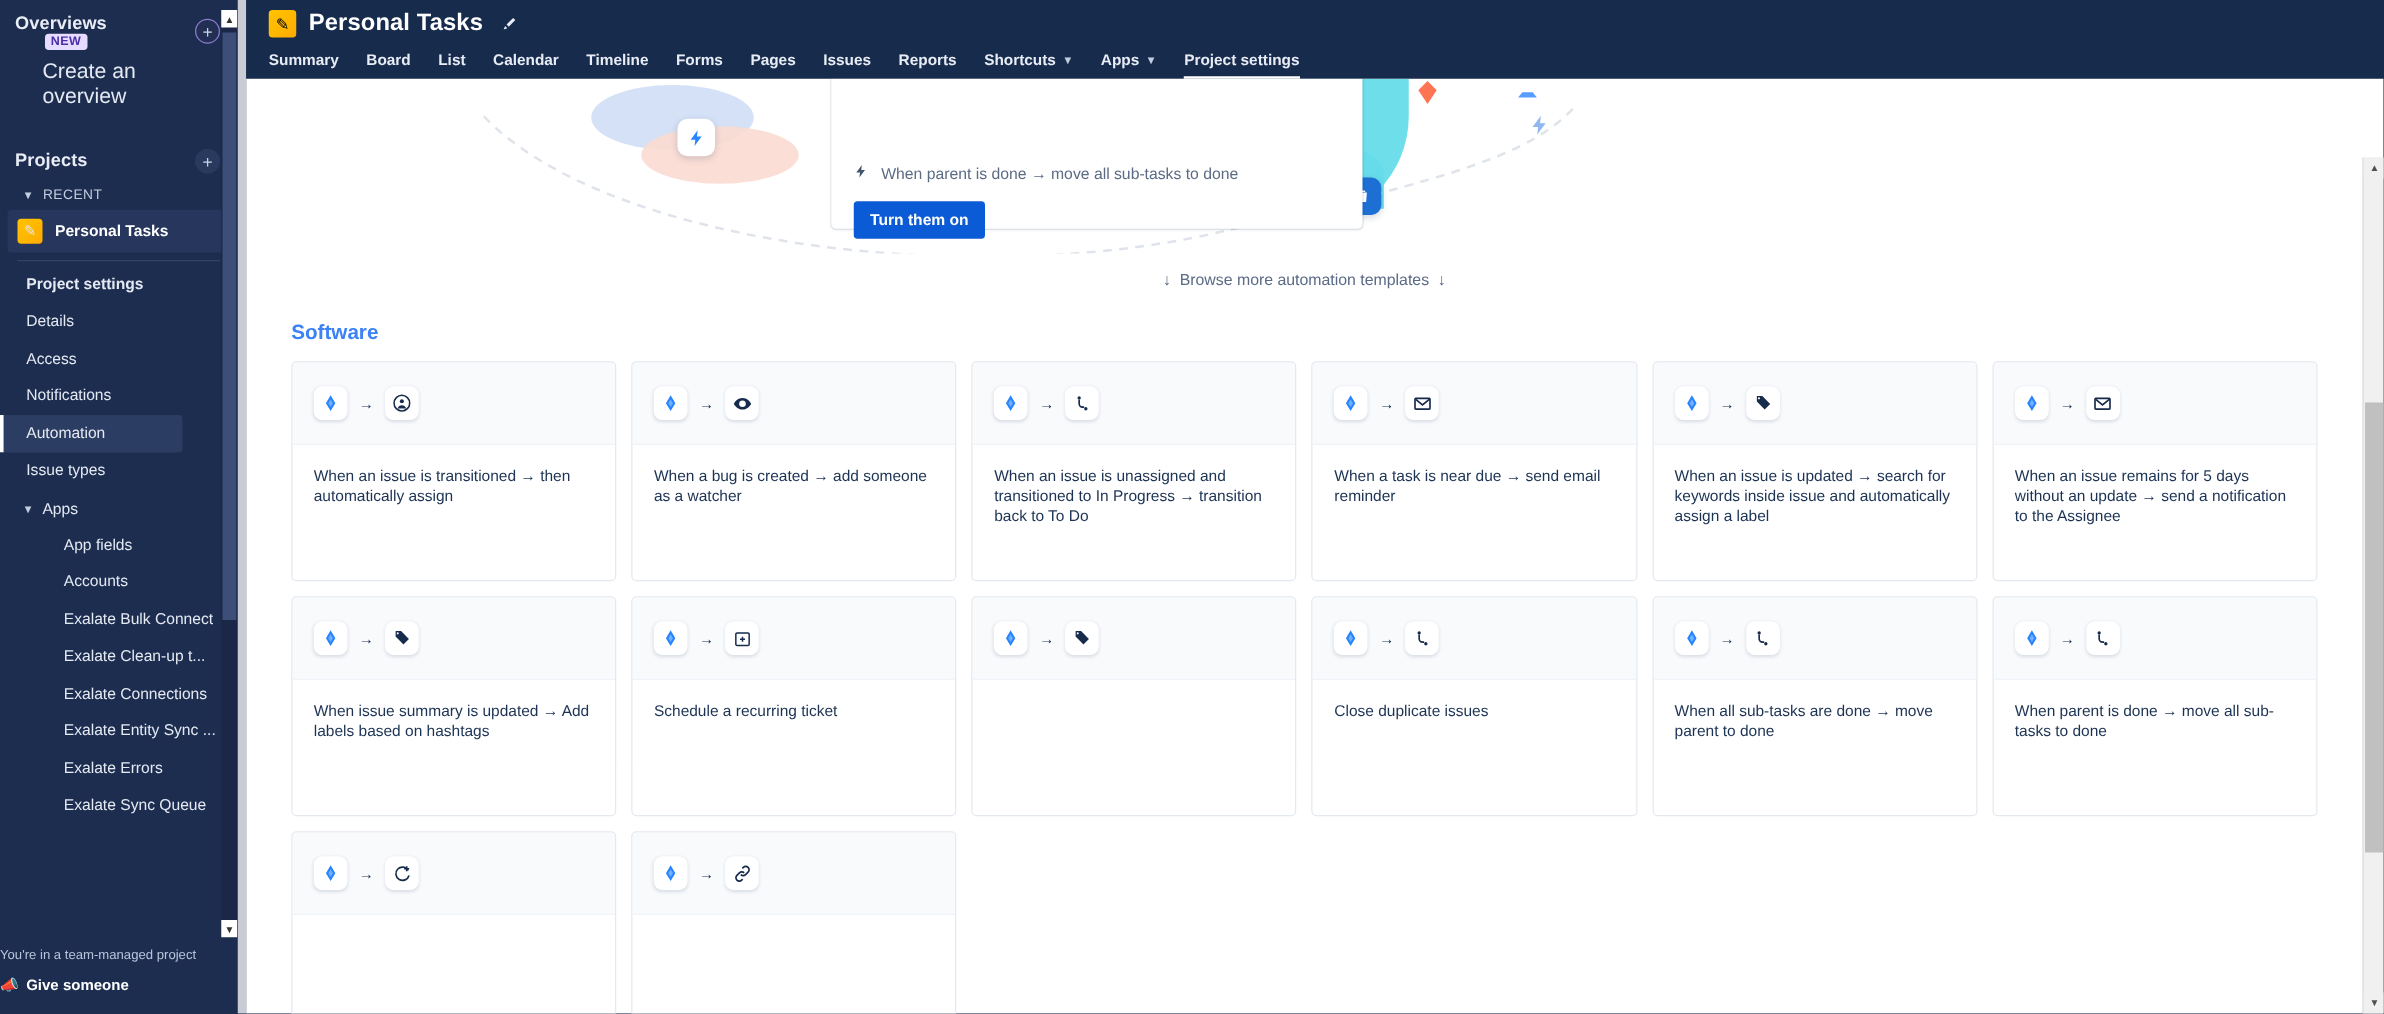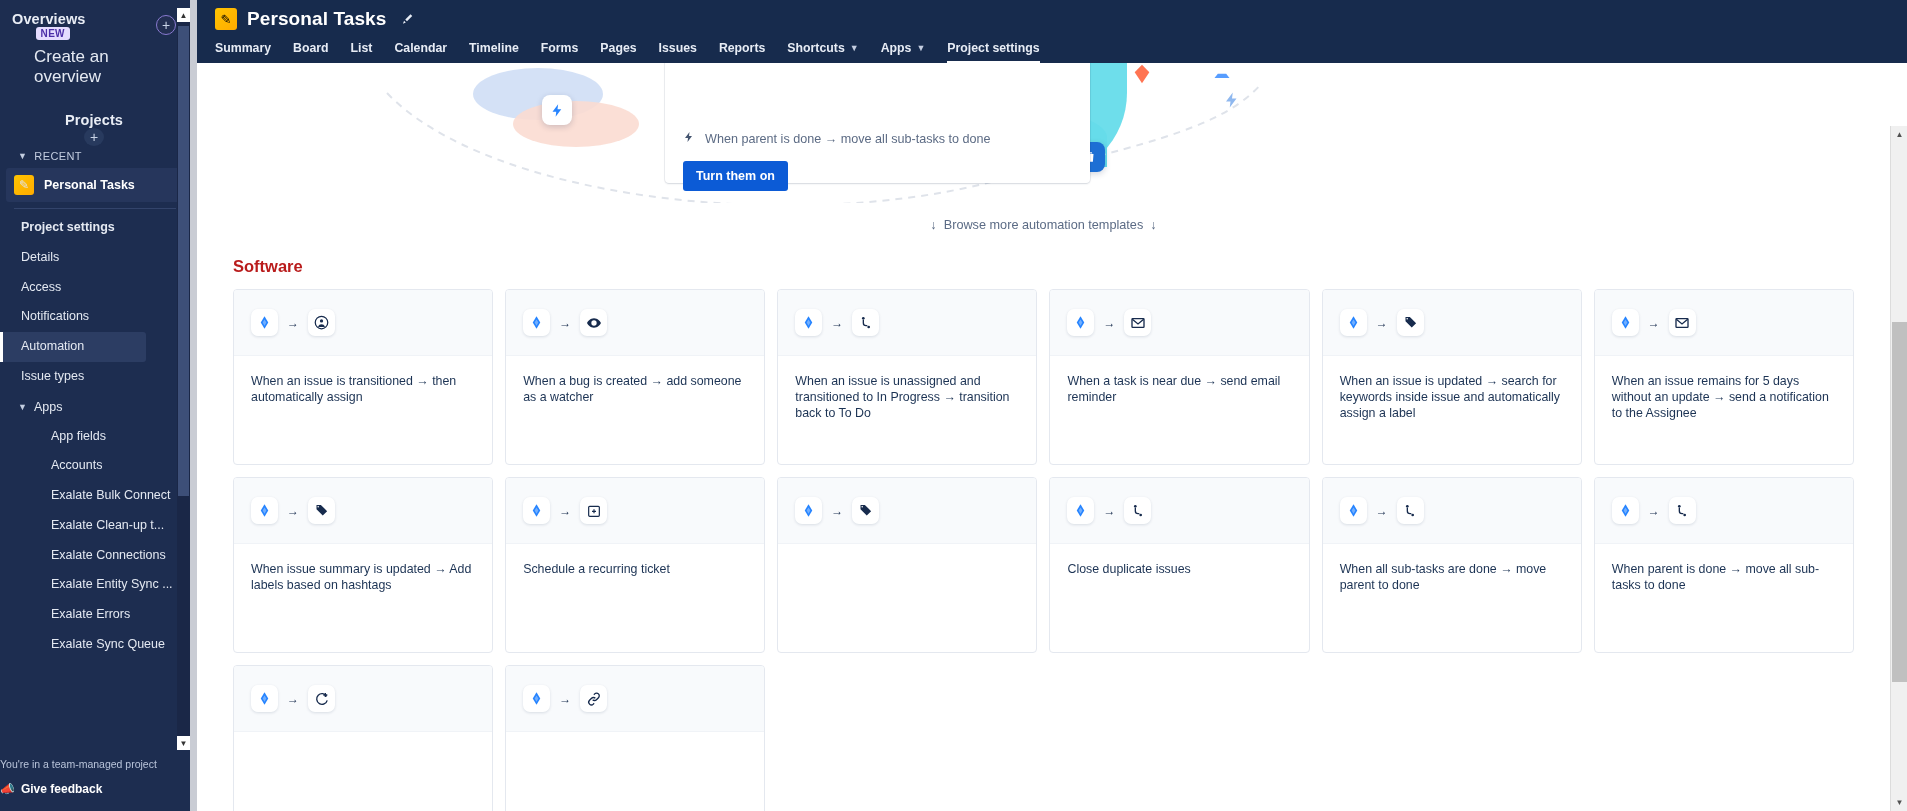--- a/index.html
+++ b/index.html
@@ -176,21 +176,21 @@
     text-align: center;
   }
 
   .browse-row { text-align: center; padding: 12px 0 0 0; }
   .browse-link {
     font-size: 12.7px; color: #5b6b85; cursor: pointer;
     display: inline-flex; align-items: center; gap: 7px;
   }
 
   .section-title {
-    font-size: 16.5px; font-weight: 600; color: #b91c1c;
+    font-size: 16.5px; font-weight: 600; color: #3b82f6;
     padding: 24px 0 13px 36px;
   }
 
   .grid {
     display: grid; grid-template-columns: repeat(6, 1fr);
     gap: 12px; padding: 0 36px 0 36px;
   }
   .card {
     border: 1px solid #e4e8ef; border-radius: 4px; background: #fff;
     height: 176px; display: flex; flex-direction: column; cursor: pointer;
@@ -234,21 +234,21 @@
 
       <div class="sb-section-head">
         <div style="display:flex;align-items:center;flex-direction:column;">
           <span class="sb-section-title">Overviews</span>
           <span class="badge-new">NEW</span>
         </div>
         <button class="round-btn outlined">+</button>
       </div>
       <div class="sb-create">Create an overview</div>
 
-      <div class="sb-section-head" style="margin-top:16px;flex-direction:column;">
+      <div class="sb-section-head" style="margin-top:16px;">
         <span class="sb-section-title">Projects</span>
         <button class="round-btn">+</button>
       </div>
 
       <div class="sb-group-label">
         <span class="chev">▼</span>
         <span>RECENT</span>
       </div>
 
       <div class="sb-project">
@@ -283,21 +283,21 @@
         <div class="sb-arrow top">▲</div>
         <div class="sb-thumb"></div>
         <div class="sb-arrow bot">▼</div>
       </div>
     </div>
 
     <div class="sb-footer">
       <div class="sb-footer-note">You're in a team-managed project</div>
       <div class="sb-feedback">
         <span>📣</span>
-        <span>Give feedback</span>
+        <span>Give someone</span>
       </div>
     </div>
   </div>
 
   <div class="main">
     <div class="rail"></div>
 
     <div class="topbar">
       <div class="title-row">
         <span class="title-icon">✎</span>

